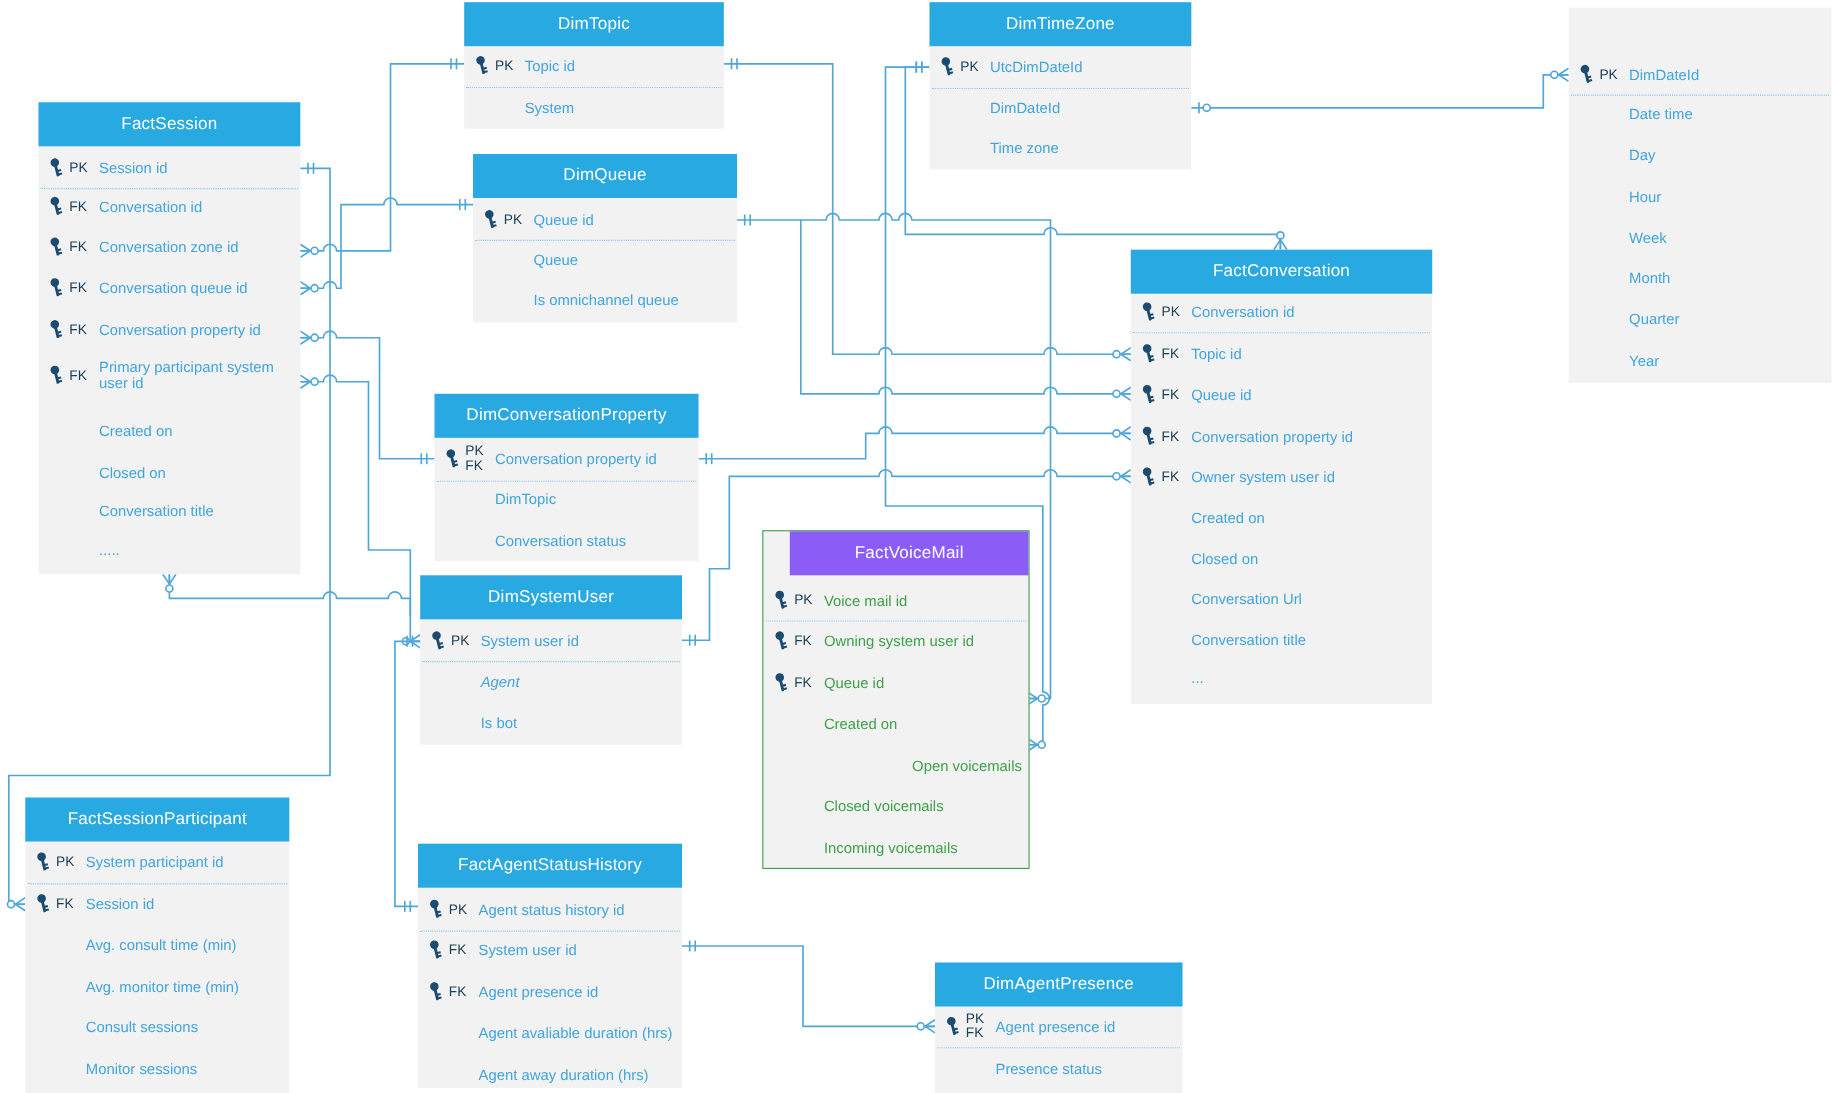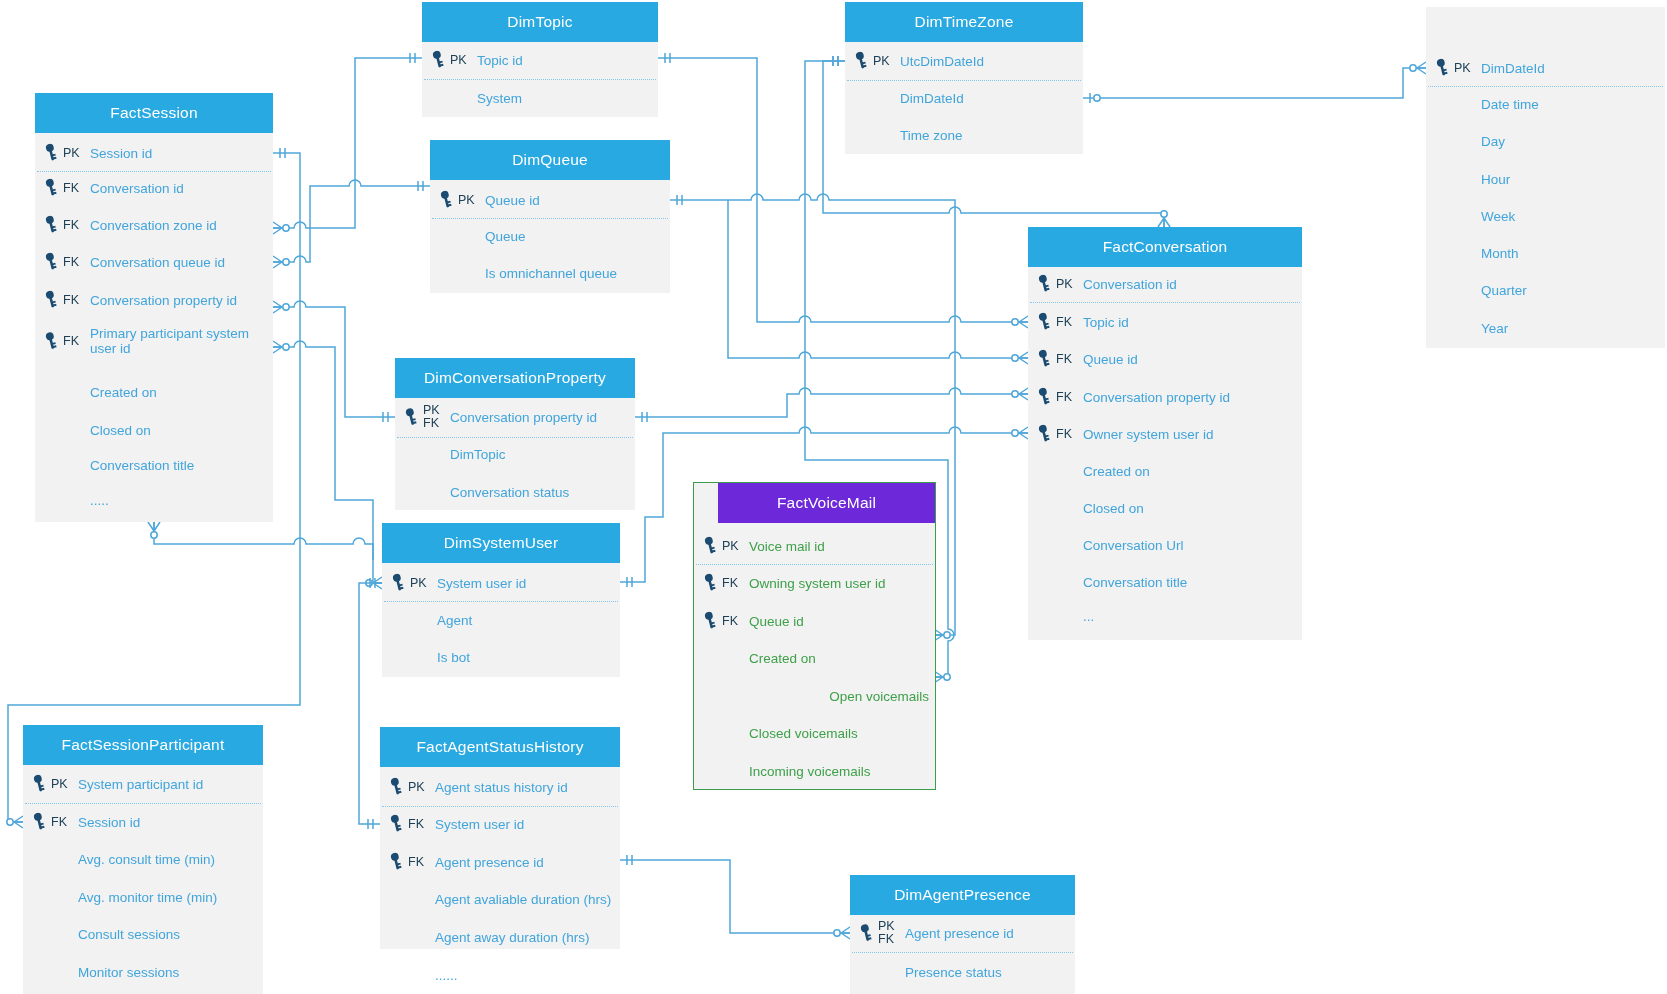--- a/index.html
+++ b/index.html
@@ -5,21 +5,21 @@
   html,body{margin:0;padding:0;}
   body{width:1667px;height:994px;position:relative;overflow:hidden;background:#ffffff;
        font-family:"Liberation Sans",sans-serif;}
   #lines{position:absolute;left:0;top:0;z-index:1;}
   #tables{position:absolute;left:0;top:0;width:1667px;height:994px;z-index:2;}
   .tbl{position:absolute;background:#F2F2F2;}
   .tbl.green{border:1px solid #3C9E4D;}
   .hd{position:absolute;left:0;right:0;top:0;height:40px;display:flex;align-items:center;
       justify-content:center;color:#ffffff;font-size:15.5px;letter-spacing:.2px;}
   .tbl.blue .hd{background:#29A9E1;}
-  .tbl.green .hd{background:#6d28d9;margin-left:24px;}
+  .tbl.green .hd{background:#8b5cf6;margin-left:24px;}
   .row{position:absolute;left:0;right:0;display:flex;align-items:center;
        transform:translateY(-50%);padding-left:9px;}
   .keyc{width:19px;flex:0 0 19px;display:flex;align-items:center;}
   .tag{width:27px;flex:0 0 27px;font-size:12.5px;color:#1D4057;line-height:13px;
        white-space:pre-line;}
   .lbl{flex:1;font-size:13.5px;line-height:15px;padding-right:6px;}
   .tbl.blue .lbl{color:#41A5DC;}
   .tbl.green .lbl{color:#3EA049;}
   .divider{position:absolute;left:2px;right:2px;border-top:1px dotted #85C7EA;}
 </style>
@@ -545,21 +545,21 @@
               <circle cx="7" cy="4.2" r="3.9"></circle>
               <rect x="5.7" y="6" width="2.6" height="11" rx="1"></rect>
               <rect x="7.5" y="11.2" width="3.4" height="1.9"></rect>
               <rect x="7.5" y="14.4" width="3.4" height="1.9"></rect>
             </g>
           </svg>
         </span>
         <span class="tag">PK</span>
         <span class="lbl">System user id</span>
       </div>
-      <div class="row" style="top: 97px;">
+      <div class="row" style="top: 97px; font-style: italic;">
         <span class="keyc"></span>
         <span class="tag"></span>
         <span class="lbl">Agent</span>
       </div>
       <div class="row" style="top: 134px;">
         <span class="keyc"></span>
         <span class="tag"></span>
         <span class="lbl">Is bot</span>
       </div>
       <div class="divider" style="top: 78px;"></div>
@@ -675,21 +675,21 @@
         <span class="tag"></span>
         <span class="lbl">Consult sessions</span>
       </div>
       <div class="row" style="top: 247px;">
         <span class="keyc"></span>
         <span class="tag"></span>
         <span class="lbl">Monitor sessions</span>
       </div>
       <div class="divider" style="top: 78px;"></div>
     </div>
-    <div class="tbl blue" style="left: 380px; top: 727px; width: 240px; height: 222px;">
+    <div class="tbl blue" style="left: 380px; top: 767px; width: 240px; height: 222px;">
       <div class="hd">FactAgentStatusHistory</div>
       <div class="row" style="top: 60px;">
         <span class="keyc">
           <svg width="15" height="19" viewBox="0 0 15 19">
             <g fill="#1B4B70" transform="rotate(-14 7 9)">
               <circle cx="7" cy="4.2" r="3.9"></circle>
               <rect x="5.7" y="6" width="2.6" height="11" rx="1"></rect>
               <rect x="7.5" y="11.2" width="3.4" height="1.9"></rect>
               <rect x="7.5" y="14.4" width="3.4" height="1.9"></rect>
             </g>

